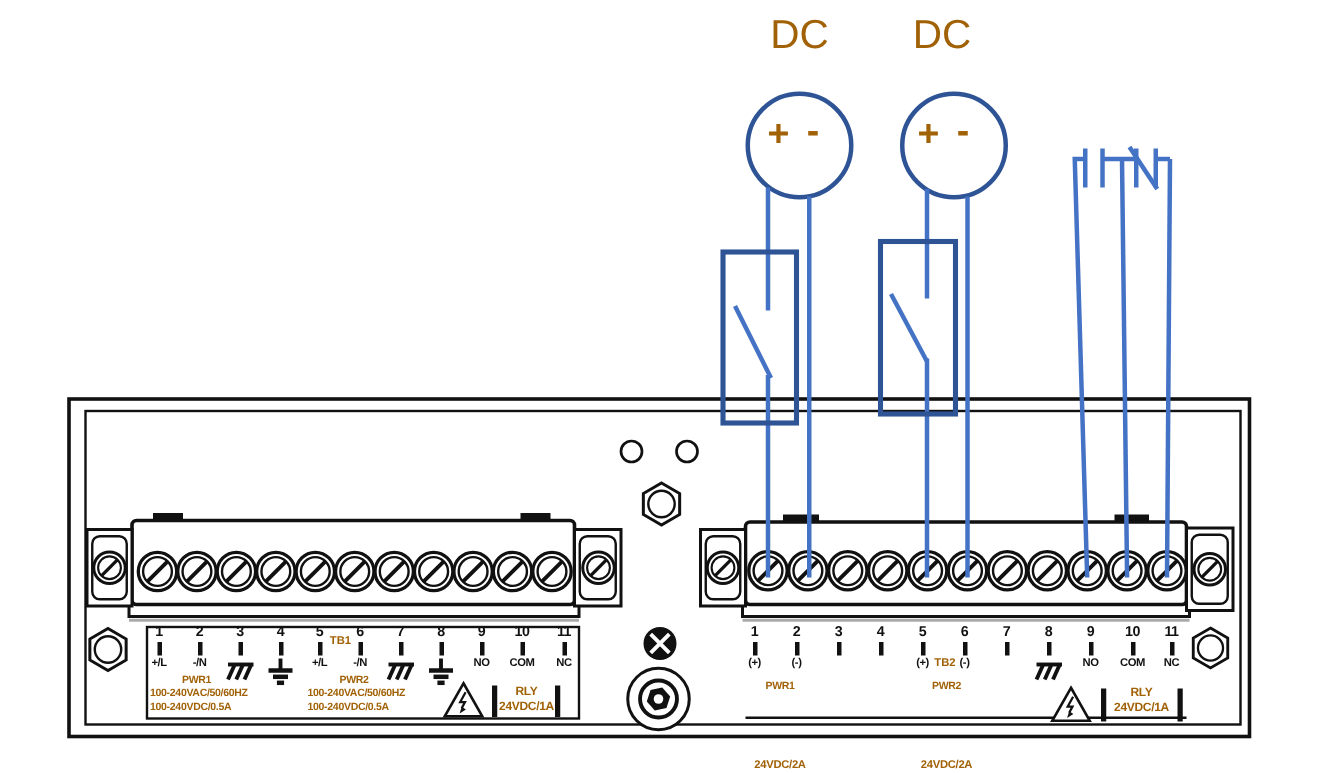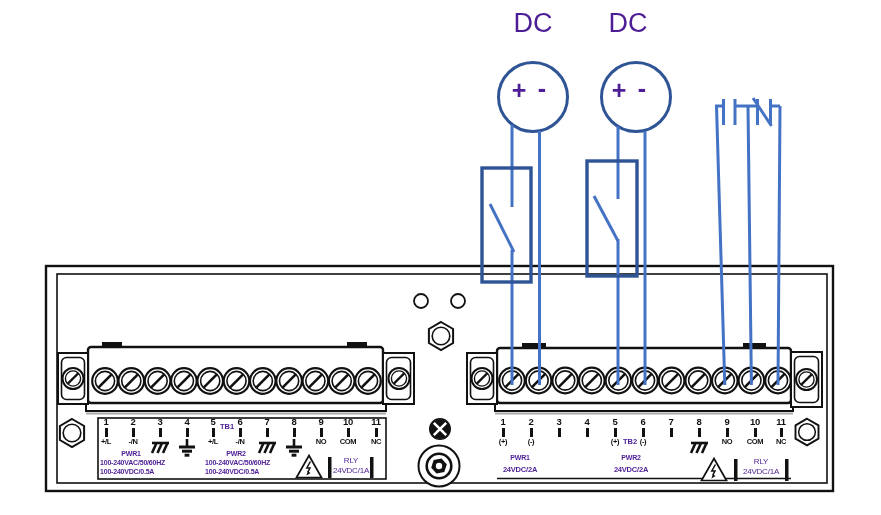--- a/index.html
+++ b/index.html
@@ -1,30 +1,30 @@
 <!DOCTYPE html>
 <html><head>
 <meta charset="utf-8">
 <style>
   html,body{margin:0;padding:0;background:#fff;}
   #canvas{position:relative;width:881px;height:515px;background:#fff;overflow:hidden;
           font-family:"Liberation Sans", sans-serif;color:#111;}
   #gfx{position:absolute;left:0;top:0;z-index:1;}
-  .txt{position:absolute;z-index:2;white-space:nowrap;color:#4c1d95;}
+  .txt{position:absolute;z-index:2;white-space:nowrap;color:#a16207;}
   .dc-label{font-size:27px;transform:translateX(-50%);letter-spacing:0px;}
   .pol{font-size:25px;font-weight:bold;transform:translate(-50%,-50%);}
   .cell{position:absolute;top:416px;width:28px;text-align:center;z-index:2;}
   .num{font-size:9.5px;font-weight:bold;line-height:11px;letter-spacing:-0.3px;}
   .tick{width:3px;height:9px;background:#111;margin:1px auto 0;}
   .lbl{font-size:7.5px;font-weight:bold;line-height:8px;margin-top:1px;letter-spacing:-0.3px;}
   .small-b{font-size:7px;font-weight:bold;letter-spacing:-0.2px;line-height:8px;}
   .ctr{transform:translateX(-50%);}
-  .rly{font-size:8px;font-weight:normal;letter-spacing:-0.2px;line-height:9px;transform:translateX(-50%);}
+  .rly{font-size:8px;font-weight:bold;letter-spacing:-0.2px;line-height:9px;transform:translateX(-50%);}
   .tbname{font-size:7.5px;font-weight:bold;transform:translateX(-50%);}
-  .rating2{font-size:7.5px;font-weight:bold;letter-spacing:-0.2px;transform:translateX(-50%);}
+  .rating2{font-size:7.5px;font-weight:bold;letter-spacing:-0.2px;transform:translateX(-50%);margin-top:40px;}
 </style>
 </head>
 <body>
 
 <div id="canvas">
 
   <svg id="gfx" width="881" height="515" viewBox="0 0 881 515">
     <defs>
       <g id="screw">
         <circle r="12.8" fill="#fff" stroke="#111" stroke-width="2.2"></circle>

